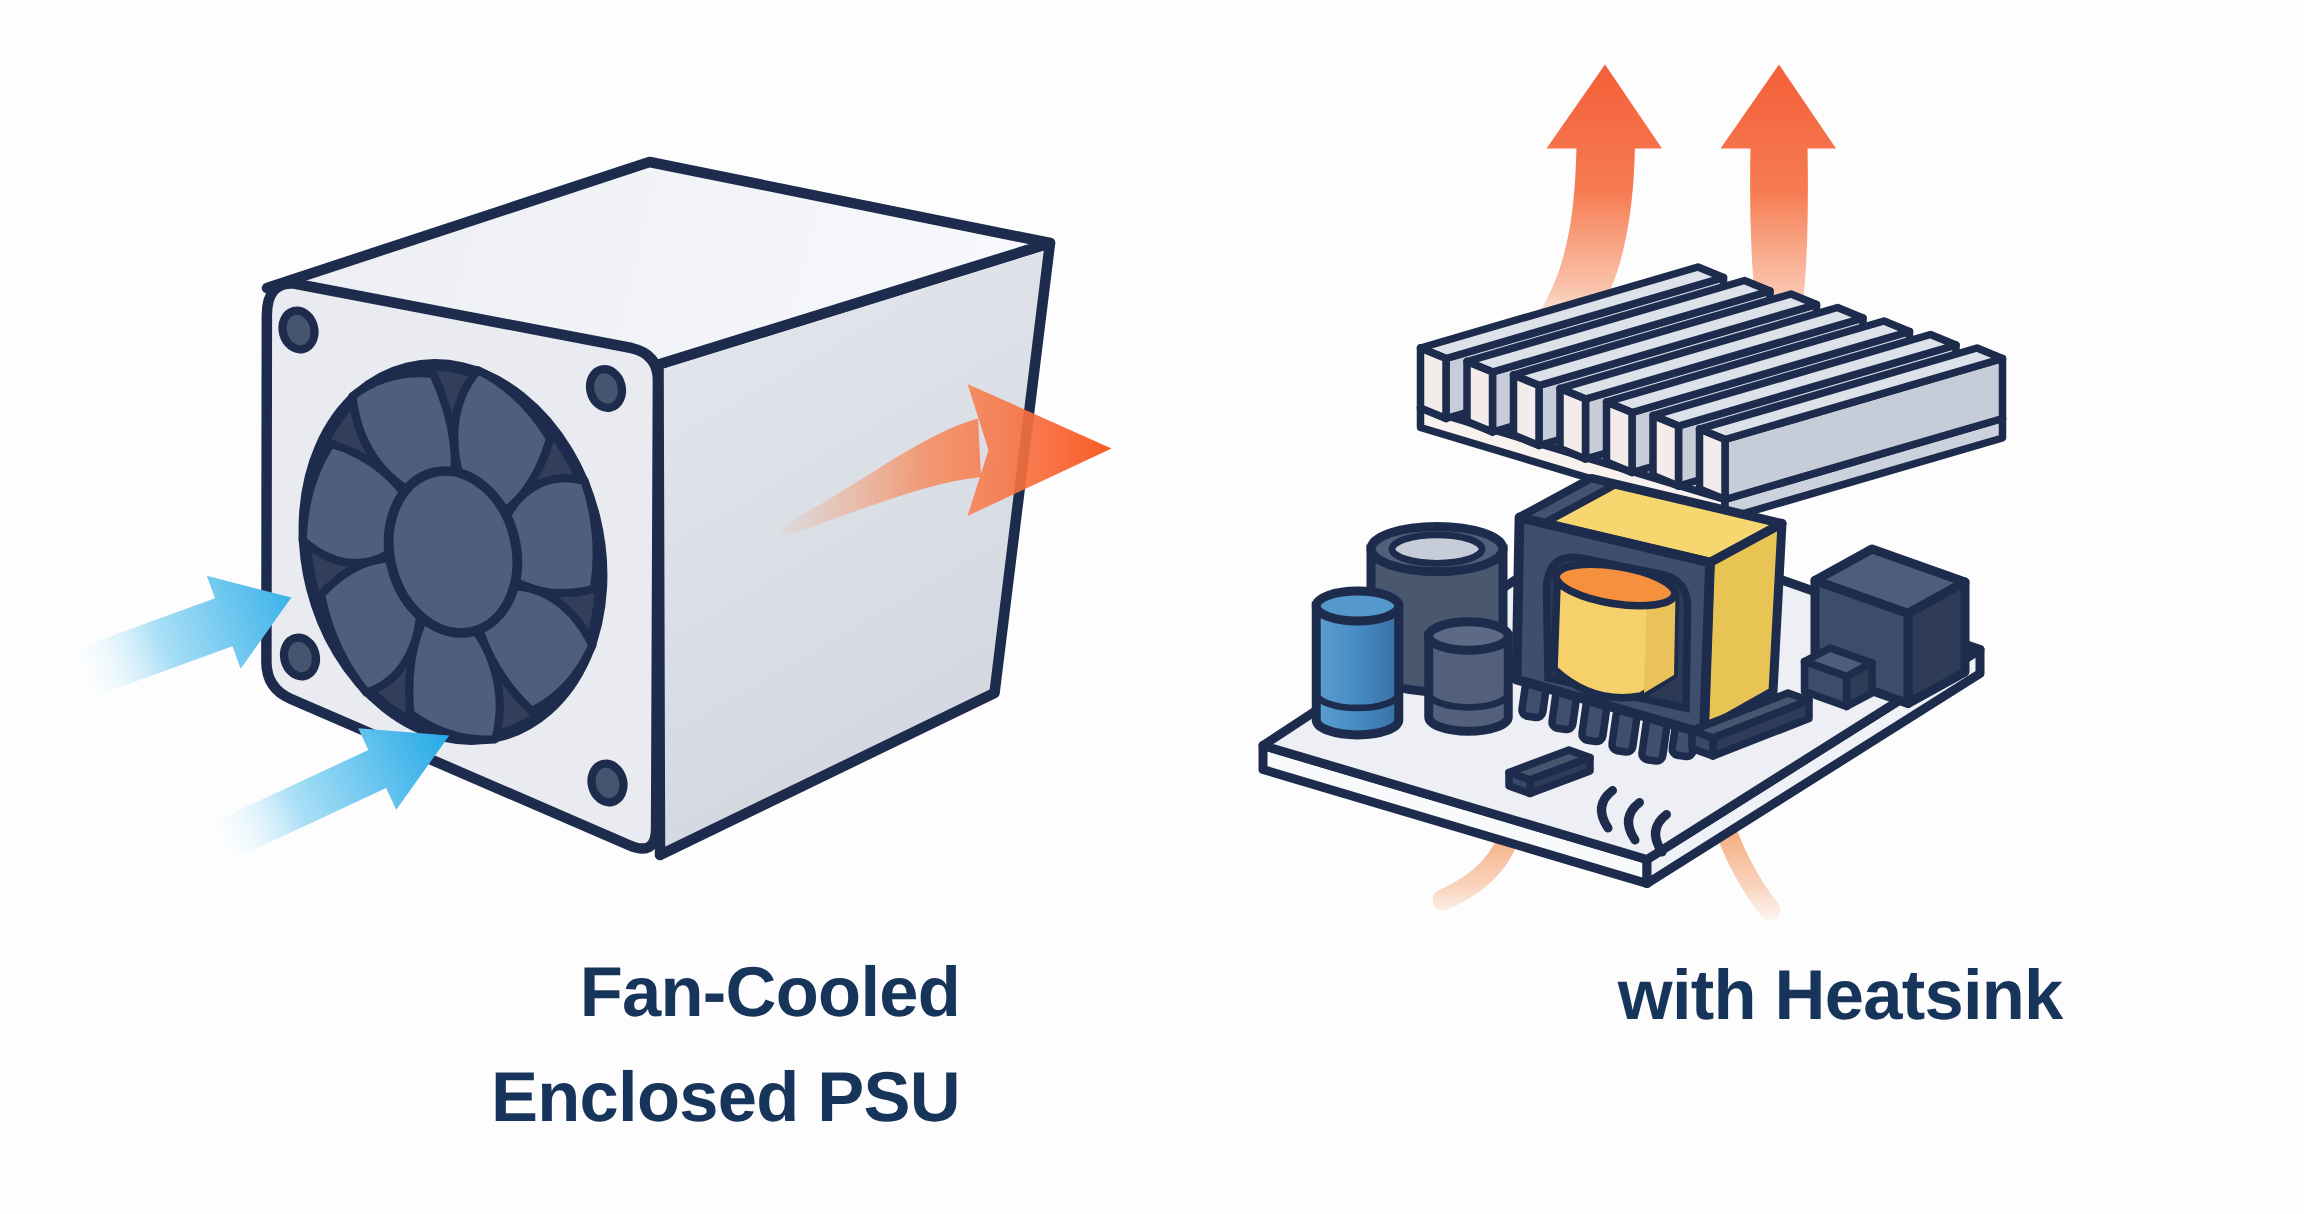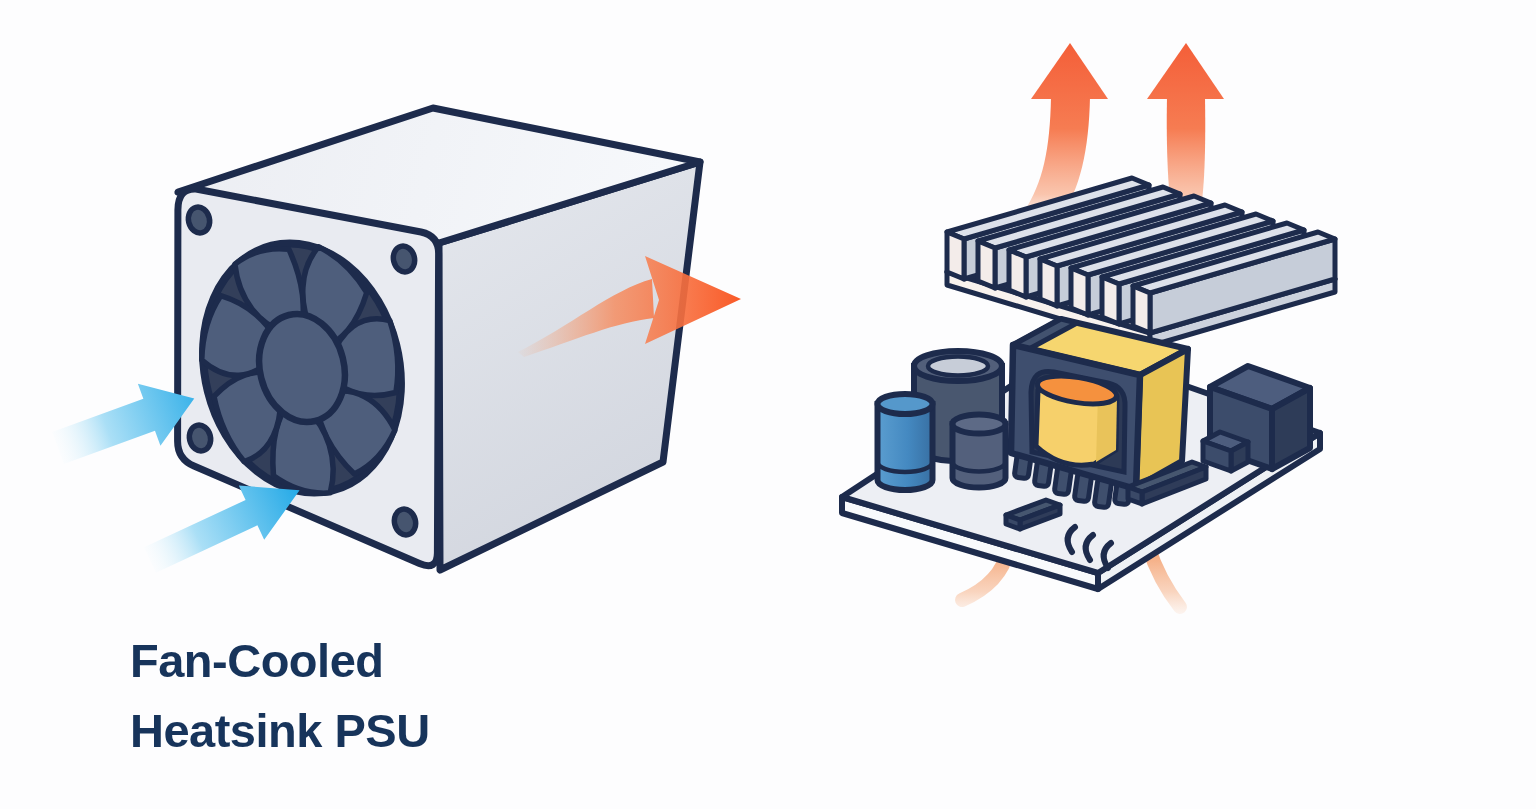--- a/index.html
+++ b/index.html
@@ -2,21 +2,21 @@
 <html><head>
 <meta charset="utf-8">
 <style>
   html,body{margin:0;padding:0;background:#ffffff;}
   .canvas{
     position:relative;width:1536px;height:809px;background:#fdfdfe;
     overflow:hidden;font-family:"Liberation Sans", sans-serif;
   }
   .canvas svg{position:absolute;left:0;top:0;}
   .caption{
-    position:absolute;text-align:left;font-weight:700;
+    position:absolute;text-align:right;font-weight:700;
     font-size:47px;line-height:70px;color:#17345b;letter-spacing:-0.5px;
   }
   .caption-left{left:130px;top:626px;width:510px;}
   .caption-right{left:855px;top:628px;width:520px;}
 </style>
 </head>
 <body>
 
 <div class="canvas">
 
@@ -242,18 +242,19 @@
     <g>
       <path d="M 877.5,404 L 877.5,480 A 27.5 10 0 0 0 932.5,480 L 932.5,404 Z" fill="url(#gBlueCap)" stroke="#1d2b4c" stroke-width="6"></path>
       <path d="M 877.5,462 A 27.5 10 0 0 0 932.5,462" fill="none" stroke="#1d2b4c" stroke-width="4.5"></path>
       <ellipse cx="905" cy="404" rx="27.5" ry="10" fill="#5598cb" stroke="#1d2b4c" stroke-width="6"></ellipse>
     </g>
   </g>
 </svg>
 
 <div class="caption caption-left">
   <div>Fan-Cooled</div>
-  <div>Heatsink PSU</div>
+  <div>Enclosed PSU</div>
 </div>
 <div class="caption caption-right">
+  <div>with Heatsink</div>
 </div>
 
 </div>
 
 </body></html>

